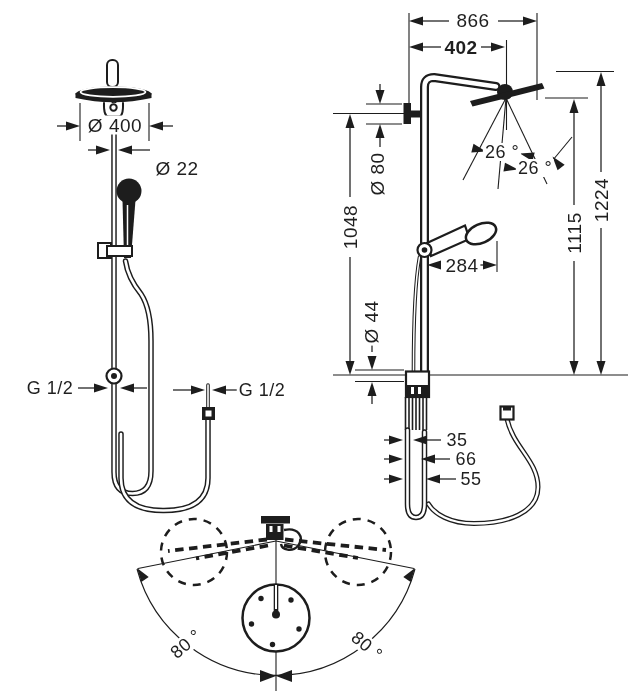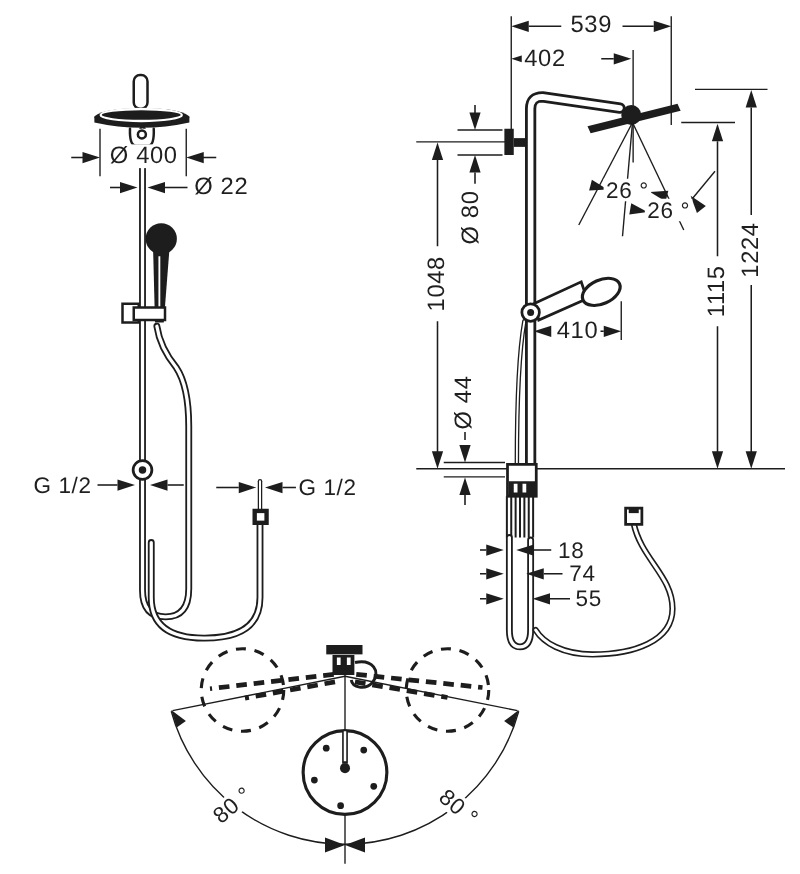--- a/index.html
+++ b/index.html
@@ -284,33 +284,33 @@
       <circle class="solid" cx="261" cy="598.5" r="2.7"></circle>
       <circle class="solid" cx="291" cy="600" r="2.7"></circle>
       <circle class="solid" cx="251.5" cy="624" r="2.7"></circle>
       <circle class="solid" cx="299" cy="629" r="2.7"></circle>
       <circle class="solid" cx="272.5" cy="644.5" r="2.7"></circle>
     </g>
   </g>
 </svg>
 
   <span class="lbl" style="left:115px;top:125px;">Ø 400</span>
-  <span class="lbl" style="left:177px;top:150px;">Ø 22</span>
+  <span class="lbl" style="left:177px;top:168px;">Ø 22</span>
   <span class="lbl s18" style="left:50px;top:388px;">G 1/2</span>
   <span class="lbl s18" style="left:262px;top:390px;">G 1/2</span>
 
-  <span class="lbl" style="left:473px;top:20px;">539</span>
-  <span class="lbl" style="left:436px;top:47px;">402</span>
+  <span class="lbl" style="left:473px;top:20px;">866</span>
+  <span class="lbl" style="left:461px;top:47px;font-weight:bold;">402</span>
   <span class="lbl r90" style="left:377px;top:174px;">Ø 80</span>
   <span class="lbl r90" style="left:350px;top:227px;">1048</span>
   <span class="lbl s18" style="left:502px;top:152px;">26 °</span>
   <span class="lbl s18" style="left:535px;top:168px;">26 °</span>
   <span class="lbl r90" style="left:574px;top:233px;">1115</span>
   <span class="lbl r90" style="left:601px;top:200px;">1224</span>
-  <span class="lbl" style="left:462px;top:265px;">410</span>
+  <span class="lbl" style="left:462px;top:265px;">284</span>
   <span class="lbl r90" style="left:371px;top:322px;">Ø 44</span>
-  <span class="lbl s18" style="left:457px;top:440px;">18</span>
-  <span class="lbl s18" style="left:466px;top:459px;">74</span>
+  <span class="lbl s18" style="left:457px;top:440px;">35</span>
+  <span class="lbl s18" style="left:466px;top:459px;">66</span>
   <span class="lbl s18" style="left:471px;top:479px;">55</span>
 
   <span class="lbl s18 rm40" style="left:186px;top:644px;">80 °</span>
   <span class="lbl s18 rp40" style="left:367px;top:646px;">80 °</span>
 </div>
 
 </body></html>

